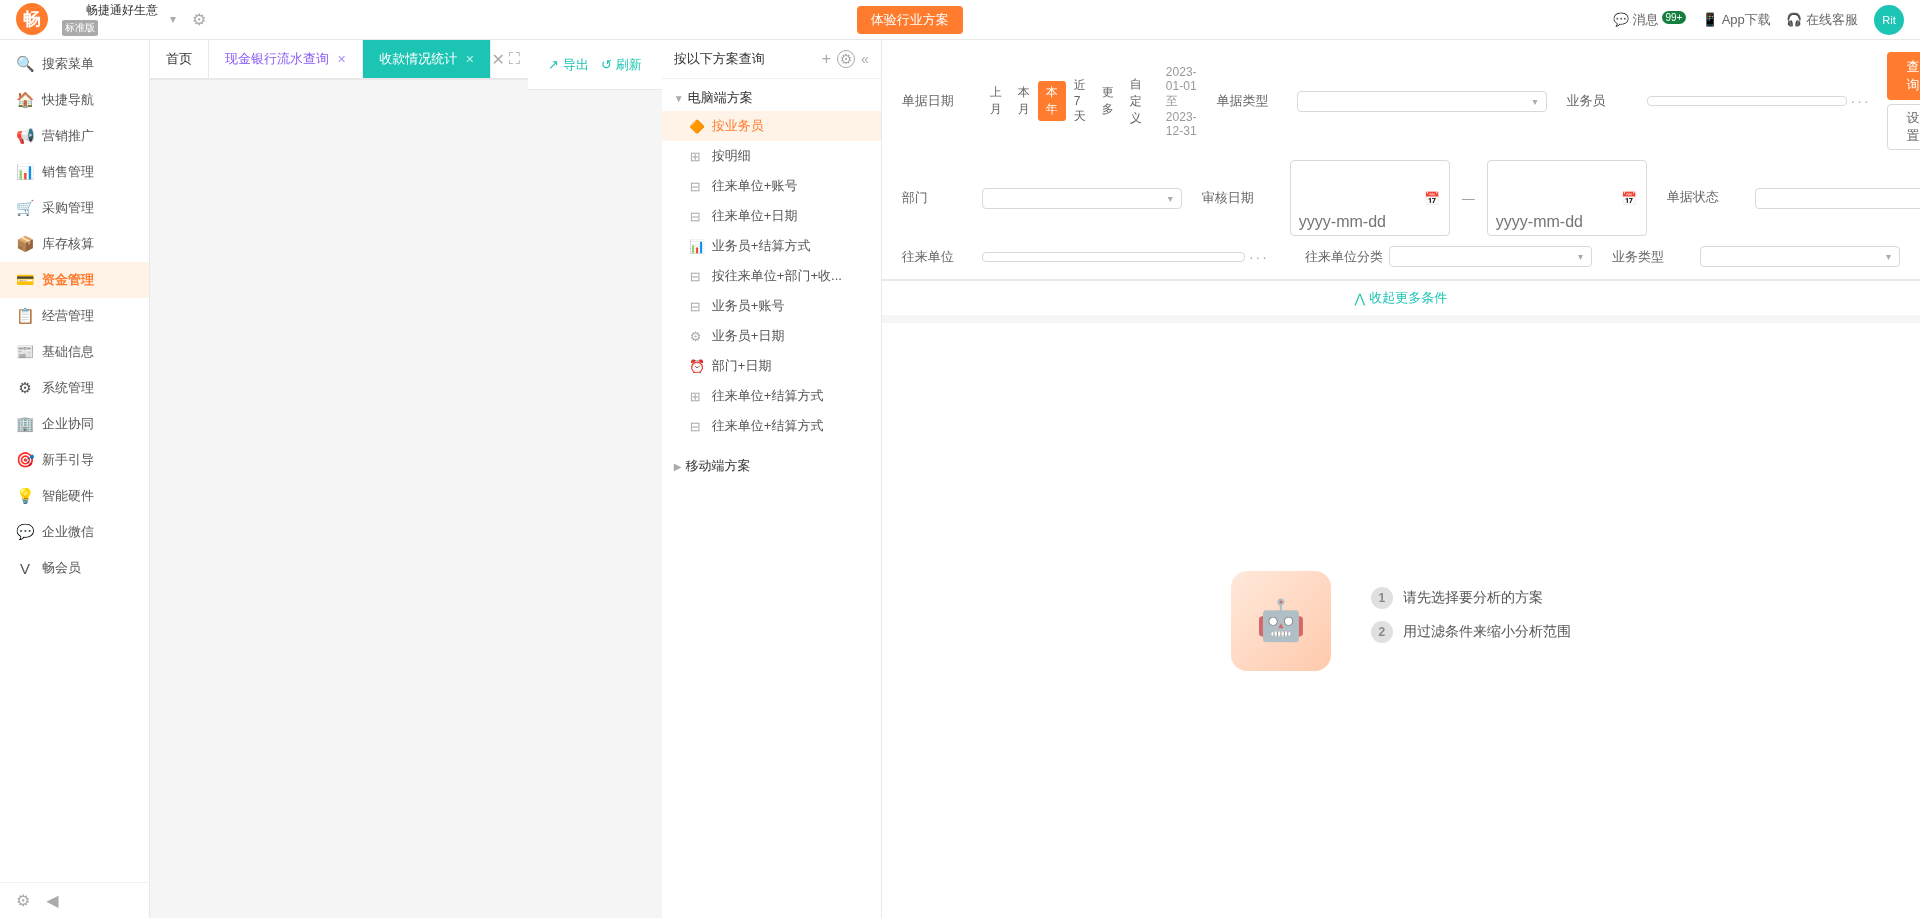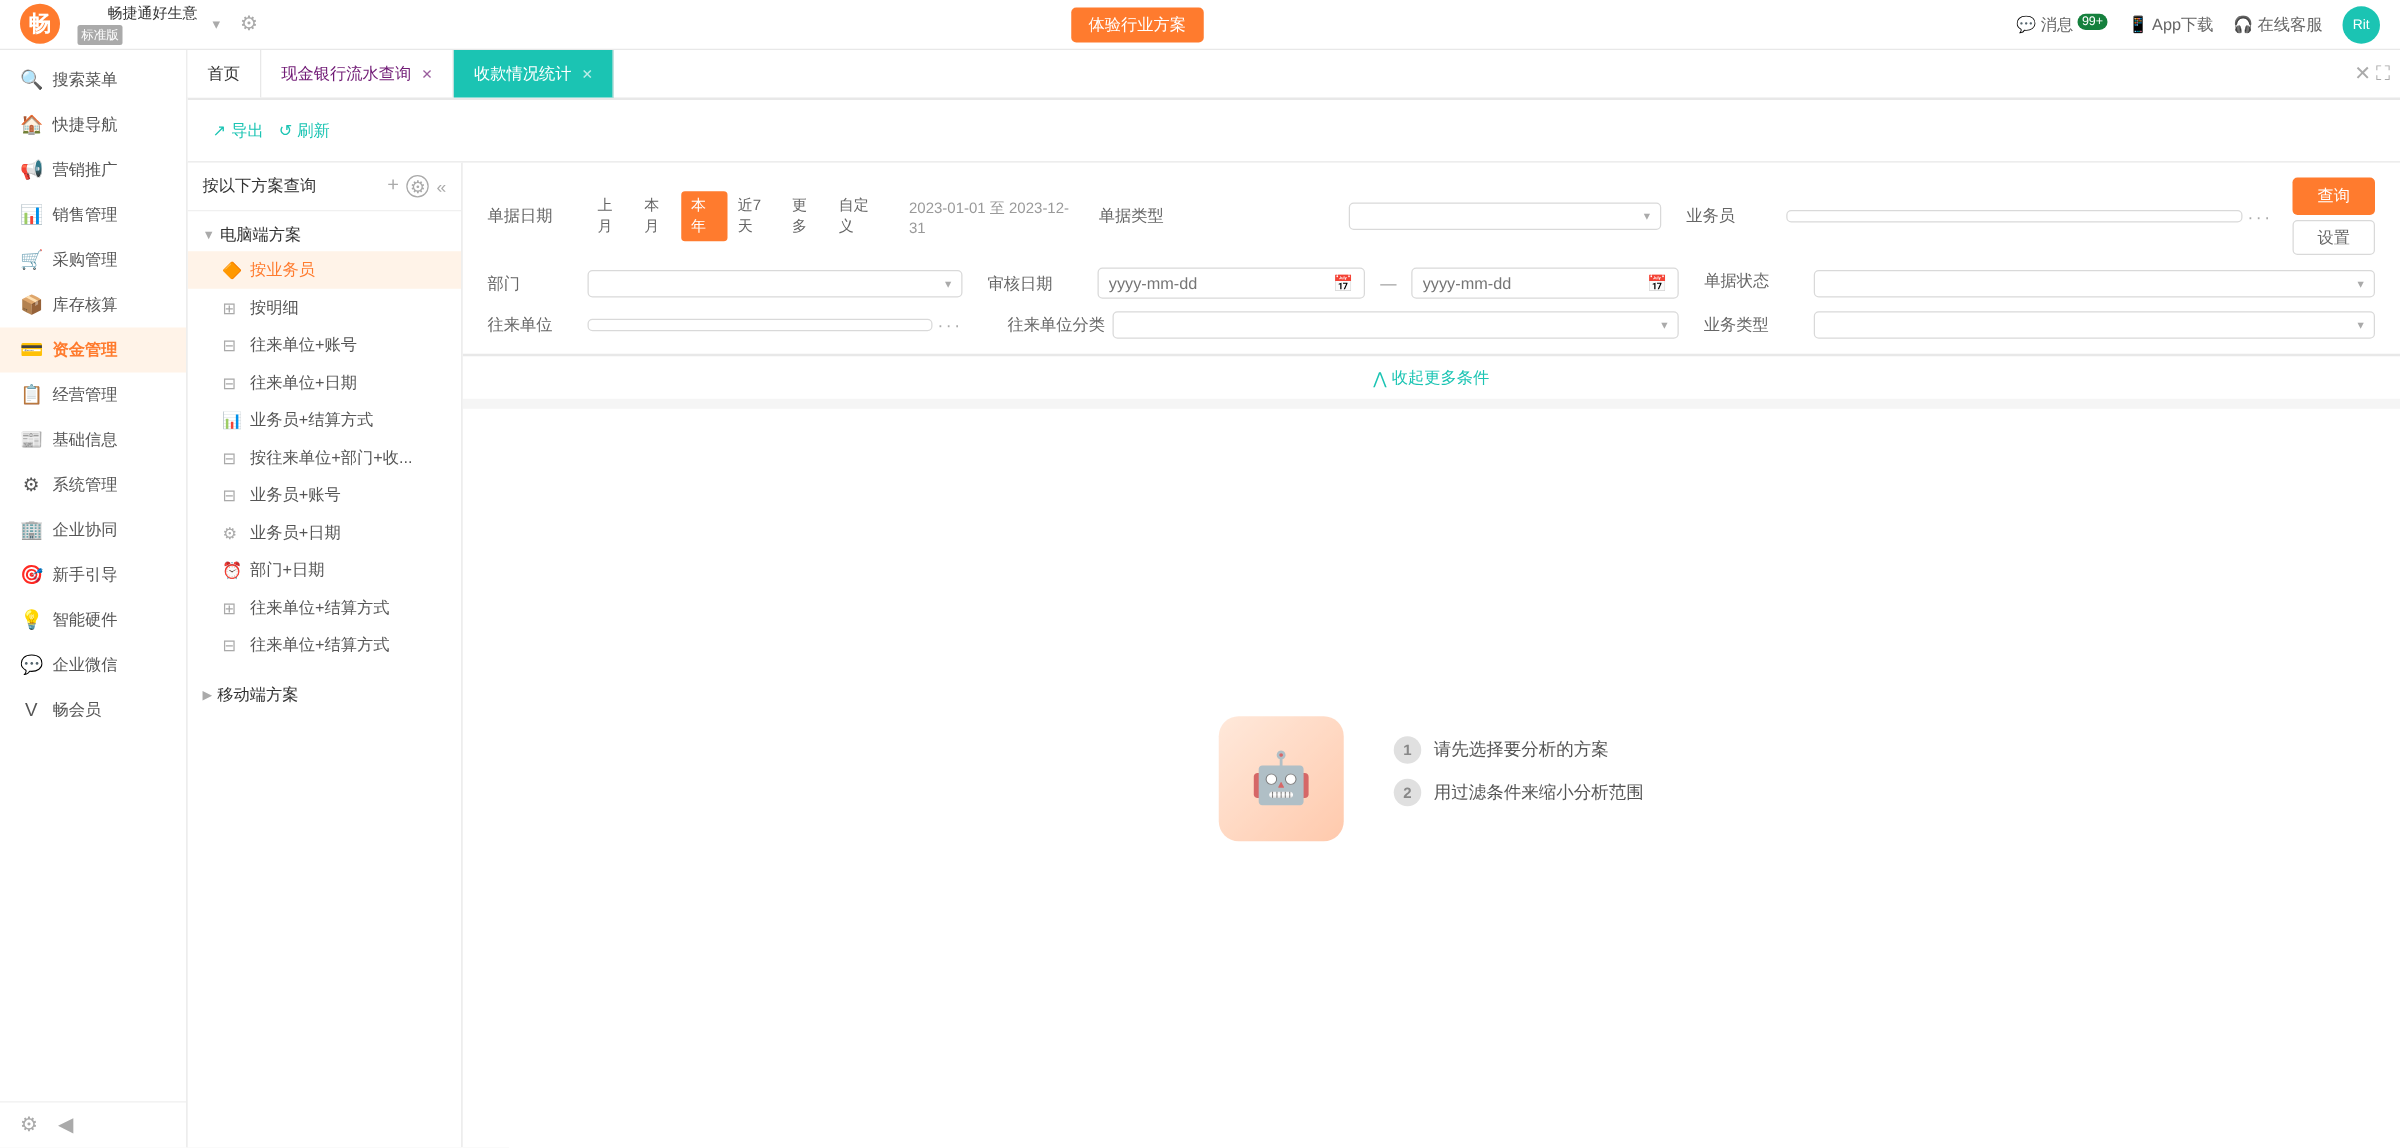--- a/index.html
+++ b/index.html
@@ -71,39 +71,39 @@
     .sidebar-item.active { background: #fff3e8; color: #ff7b2e; font-weight: bold; }
     .sidebar-item .icon { font-size: 15px; width: 18px; text-align: center; }
 
     .sidebar-bottom {
       border-top: 1px solid #f0f0f0;
       display: flex; align-items: center; padding: 8px 16px; gap: 16px;
     }
     .sidebar-bottom-icon { color: #aaa; cursor: pointer; font-size: 16px; }
 
     
-    .main { flex: 1; display: flex; flex-direction: column; overflow: hidden; }
+    .main { flex: 1; display: flex; flex-direction: row; overflow: hidden; }
 
     
     .tab-bar {
       height: 40px;
       background: #fff;
       display: flex;
       align-items: center;
       border-bottom: 2px solid #e8e8e8;
       padding: 0 0;
       flex-shrink: 0;
     }
     .tab-item {
       height: 100%;
       display: flex; align-items: center;
       padding: 0 16px;
       cursor: pointer;
       font-size: 13px;
-      color: #701a75;
+      color: #8b5cf6;
       border-right: 1px solid #e8e8e8;
       gap: 4px;
       white-space: nowrap;
     }
     .tab-item.home { background: #fff; color: #333; }
     .tab-item.active { background: #1bc4b3; color: #fff; }
     .tab-item .tab-close { font-size: 11px; margin-left: 4px; opacity: 0.7; }
     .tab-bar-right { margin-left: auto; display: flex; align-items: center; gap: 4px; padding-right: 8px; }
     .tab-bar-right .icon-btn { cursor: pointer; color: #aaa; font-size: 16px; }
 
@@ -241,21 +241,21 @@
     .filter-input {
       display: flex; align-items: center;
       border: 1px solid #d9d9d9;
       border-radius: 4px;
       padding: 4px 8px;
       gap: 4px;
       background: #fff;
       min-width: 160px;
     }
     .filter-input input {
-      border: none; outline: none; font-size: 13px; color: #ef4444; width: 100%; background: transparent;
+      border: none; outline: none; font-size: 16px; color: #ef4444; width: 100%; background: transparent; margin-top: 48px;
     }
     .filter-separator { color: #999; padding: 0 4px; }
 
     .filter-actions { display: flex; flex-direction: column; gap: 4px; margin-left: 16px; }
     .btn-query {
       background: #ff7b2e;
       color: #fff;
       border: none;
       border-radius: 4px;
       padding: 6px 20px;

